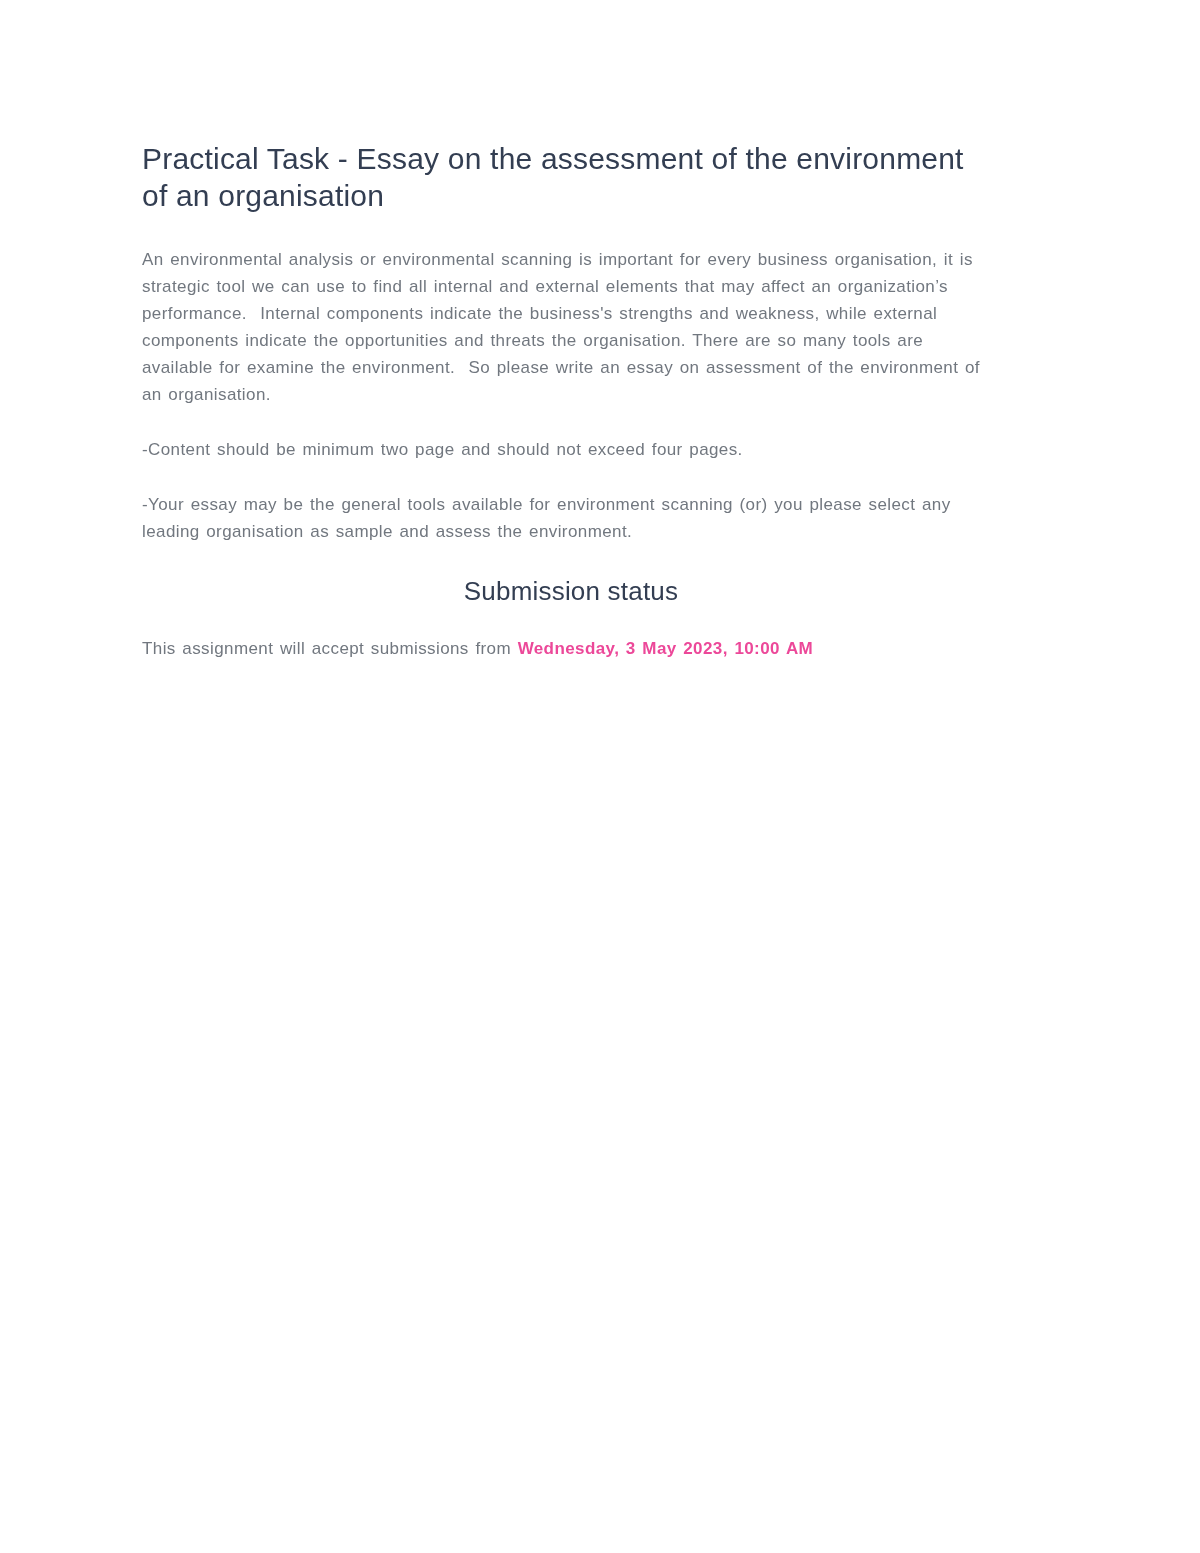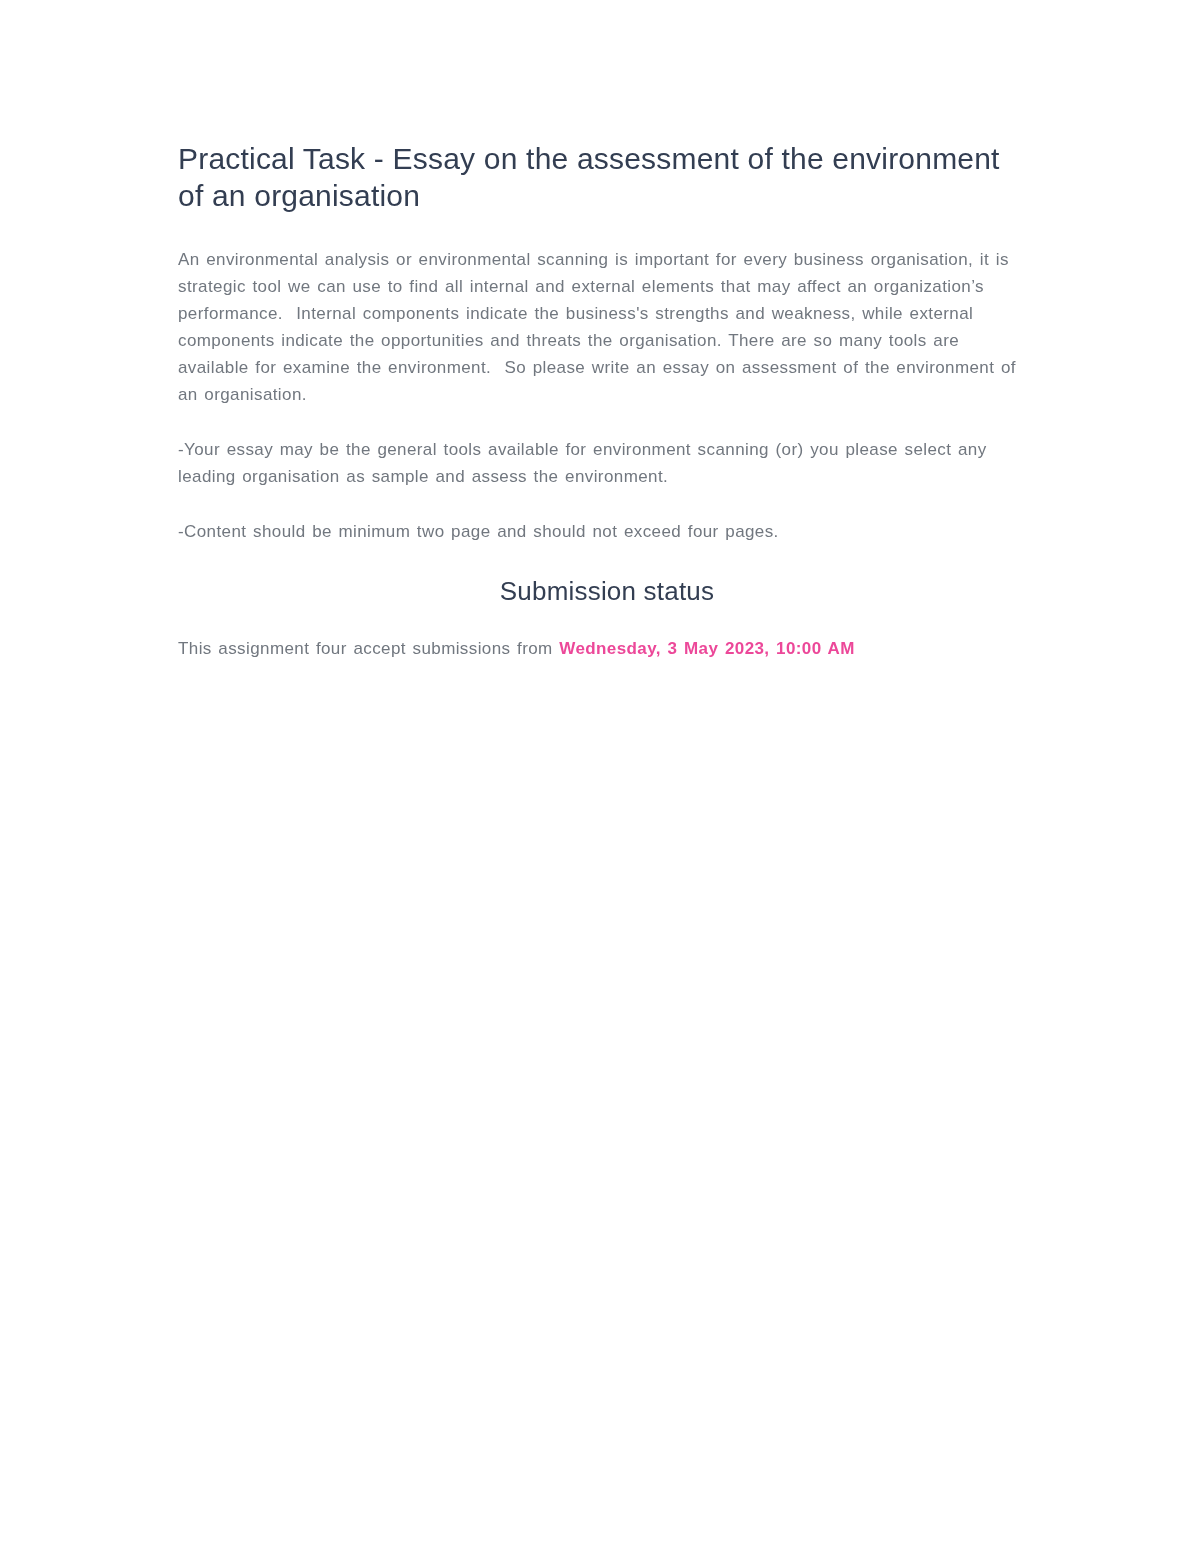--- a/index.html
+++ b/index.html
@@ -10,21 +10,20 @@
   body {
     width: 1200px;
     height: 1553px;
     font-family: "Liberation Sans", sans-serif;
     -webkit-font-smoothing: antialiased;
   }
   .page {
     box-sizing: border-box;
     padding: 140px 60px 0 142px;
     width: 1060px;
-    margin-left: 36px;
   }
   .doc-title {
     font-size: 30px;
     line-height: 37px;
     font-weight: 500;
     color: #333e52;
     letter-spacing: 0.2px;
     max-width: 830px;
     margin: 0 0 32px 0;
   }
@@ -54,22 +53,22 @@
 </style>
 </head>
 <body>
 
 <div class="page">
 
   <h1 class="doc-title">Practical Task - Essay on the assessment of the environment of an organisation</h1>
 
   <p class="doc-paragraph">An environmental analysis or environmental scanning is important for every business organisation, it is strategic tool we can use to find all internal and external elements that may affect an organization’s performance.&nbsp; Internal components indicate the business's strengths and weakness, while external components indicate the opportunities and threats the organisation. There are so many tools are available for examine the environment.&nbsp; So please write an essay on assessment of the environment of an organisation.</p>
 
+  <p class="doc-paragraph">-Content should be minimum two page and should not exceed four pages.</p>
+
   <p class="doc-paragraph">-Your essay may be the general tools available for environment scanning (or) you please select any leading organisation as sample and assess the environment.</p>
-
-  <p class="doc-paragraph">-Content should be minimum two page and should not exceed four pages.</p>
 
 
   <h2 class="doc-subheading">Submission status</h2>
 
-  <p class="doc-paragraph"><span>This assignment four accept submissions from </span><span class="bold-date">Wednesday, 3 May 2023, 10:00 AM</span></p>
+  <p class="doc-paragraph"><span>This assignment will accept submissions from </span><span class="bold-date">Wednesday, 3 May 2023, 10:00 AM</span></p>
 
 </div>
 
 </body></html>

